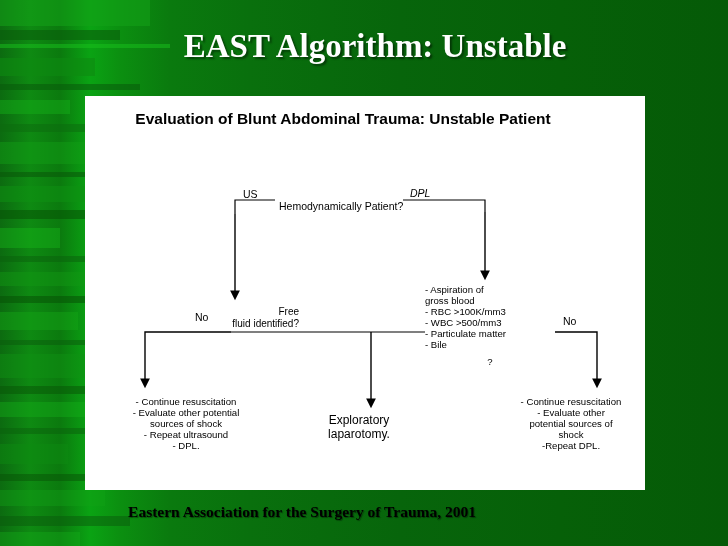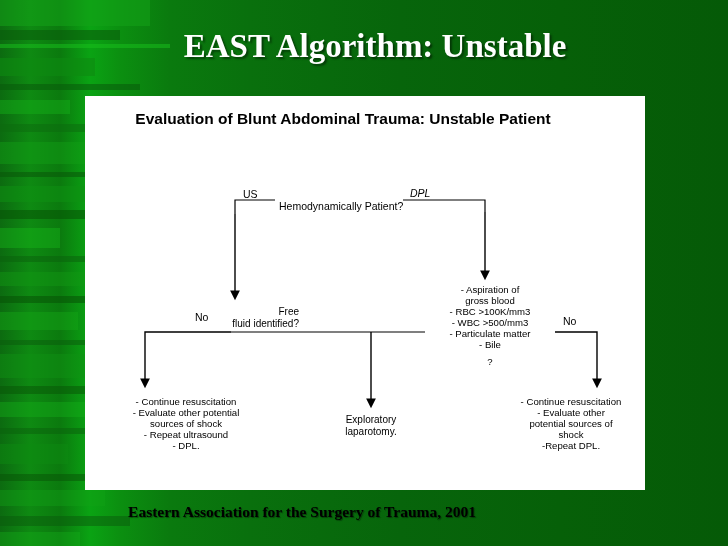--- a/index.html
+++ b/index.html
@@ -99,24 +99,24 @@
     color: #000000;
     white-space: pre;
     line-height: 1.15;
   }
   .lbl-us       { left: 158px; top: 92px;  font-size: 10.5px; }
   .lbl-dpl      { left: 325px; top: 91px;  font-size: 10.5px; }
   .lbl-hemo     { left: 194px; top: 104px; font-size: 10.5px; }
   .lbl-no-left  { left: 110px; top: 215px; font-size: 10.5px; }
   .lbl-no-right { left: 478px; top: 219px; font-size: 10.5px; }
   .lbl-free     { left: 128px; top: 210px; font-size: 10px; text-align: center; width: 86px; }
-  .lbl-asp      { left: 340px; top: 188px; font-size: 9.6px; text-align: center; width: 130px; }
+  .lbl-asp      { left: 340px; top: 188px; font-size: 9.6px; text-align: left; width: 130px; }
   .lbl-ques     { left: 340px; top: 260px; font-size: 9.6px; text-align: center; width: 130px; }
   .lbl-leftbox  { left: 6px;   top: 300px; font-size: 9.6px; text-align: center; width: 190px; }
-  .lbl-midbox   { left: 228px; top: 318px; font-size: 10px; text-align: center; width: 116px; }
+  .lbl-midbox   { left: 216px; top: 318px; font-size: 12px; text-align: center; width: 116px; }
   .lbl-rightbox { left: 412px; top: 300px; font-size: 9.6px; text-align: center; width: 148px; }
   .footer-text {
     position: absolute;
     left: 0;
     top: 503px;
     width: 604px;
     text-align: center;
     font-family: "Liberation Serif", serif;
     font-weight: bold;
     font-size: 15.5px;

